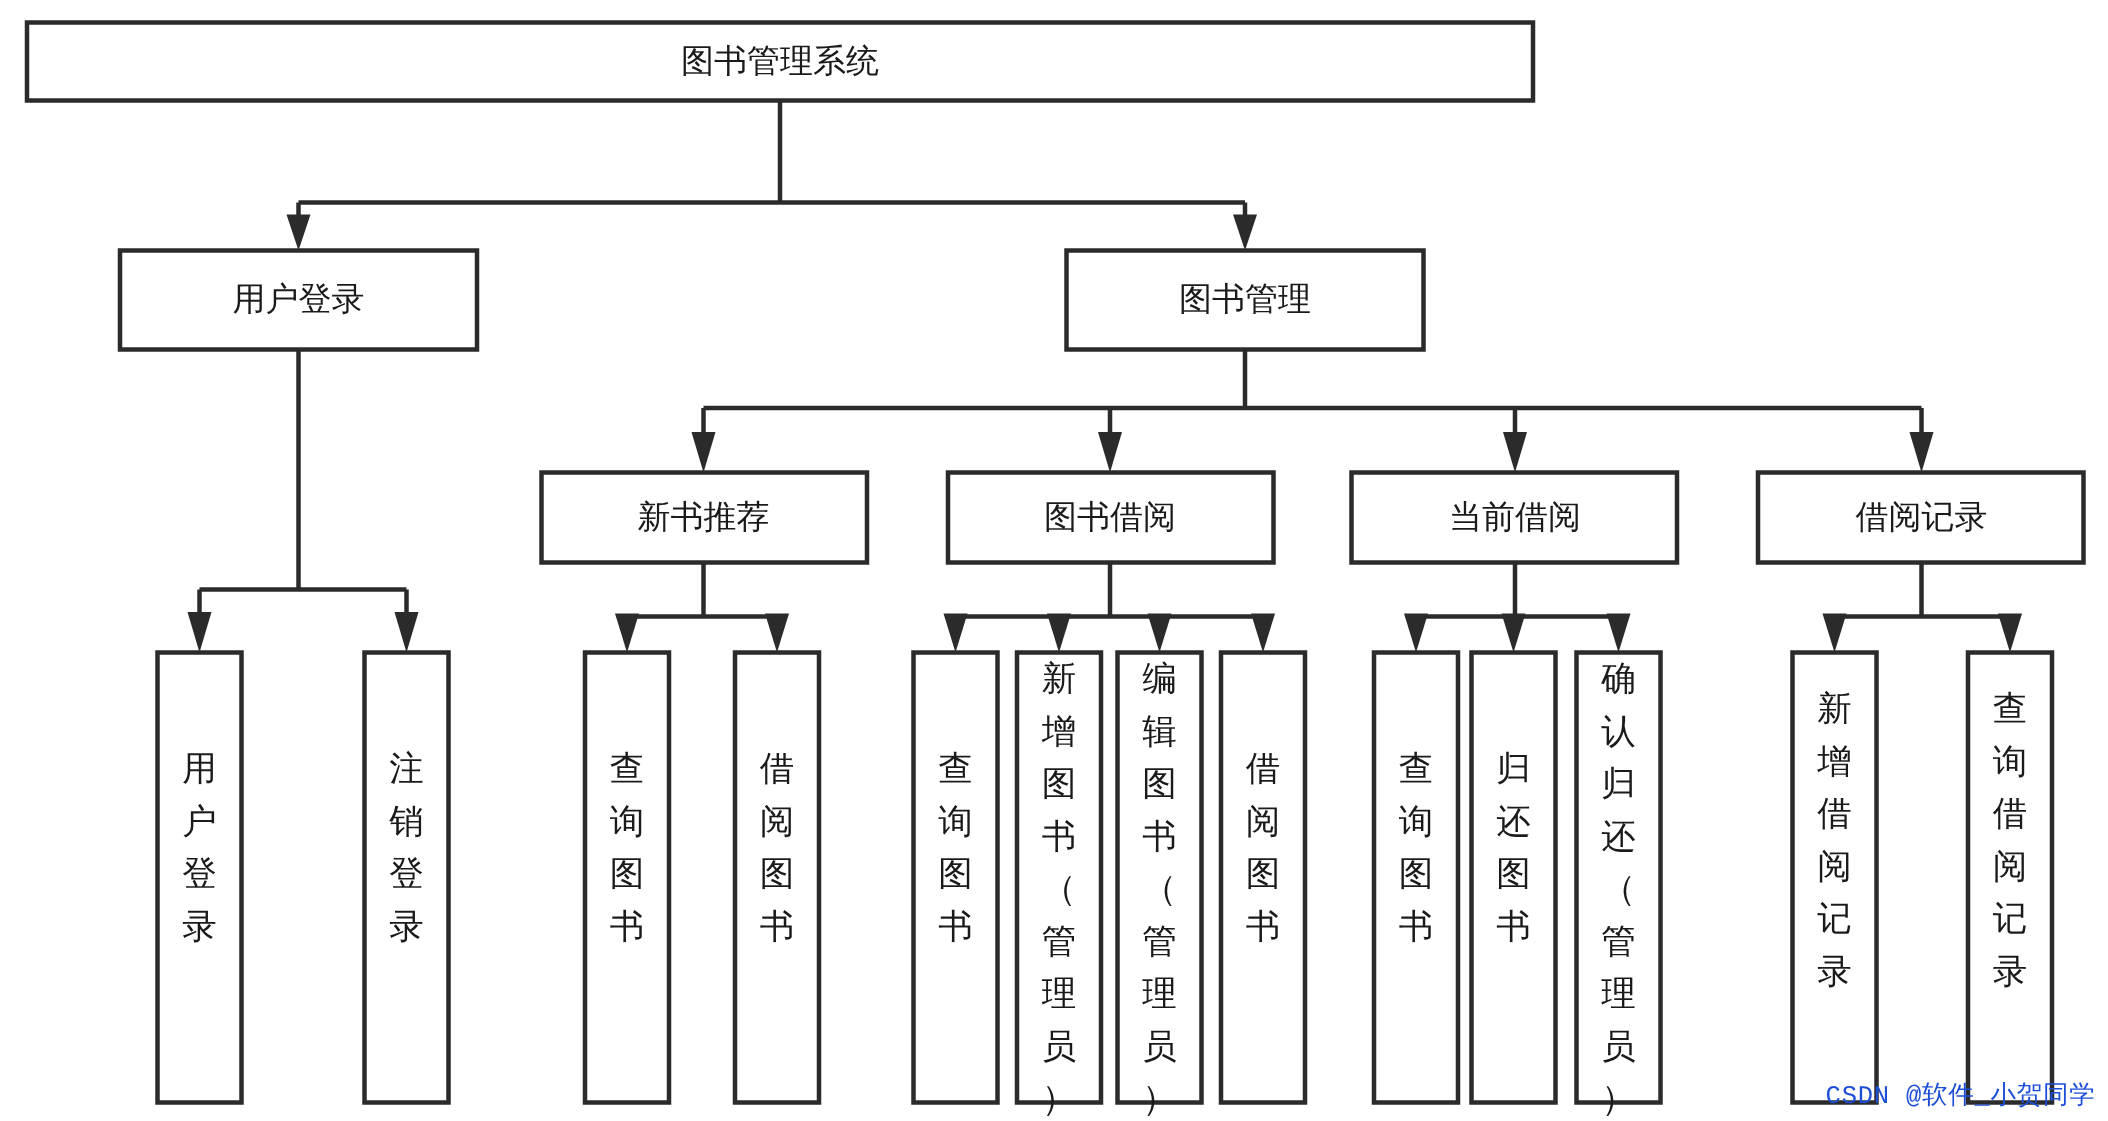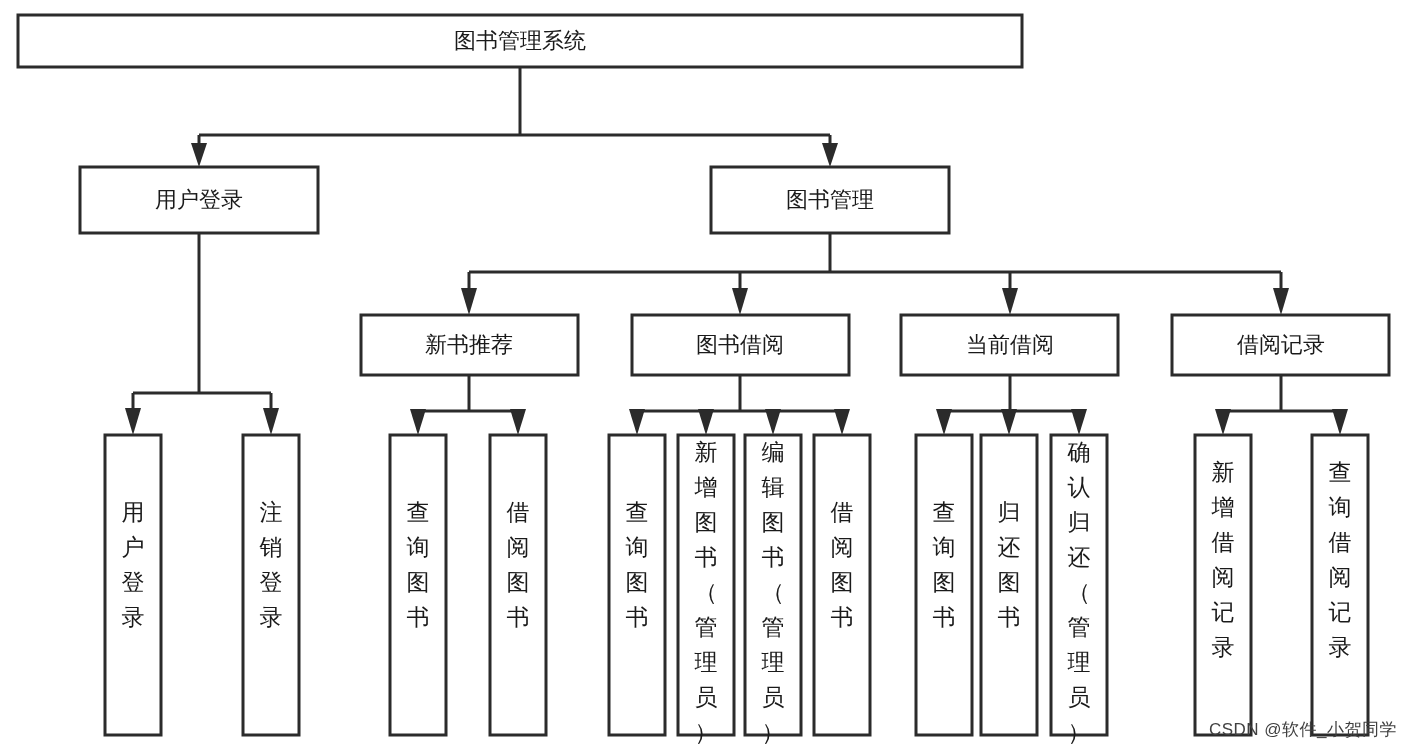--- a/index.html
+++ b/index.html
@@ -26,23 +26,23 @@
     font-size:23px;
     text-anchor:middle;
   }
   .edge{
     stroke:#2b2b2b;stroke-width:3;fill:none;
   }
   .arrow-head{fill:#2b2b2b;stroke:none;}
   .watermark{
     position:absolute;
     right:8px;bottom:6px;
-    font-family:Liberation Sans, sans-serif;
+    font-family:Liberation Mono, monospace;
     font-size:17px;
-    color:#404040;
+    color:#1d4ed8;
     white-space:nowrap;
     letter-spacing:0.5px;
     pointer-events:none;
   }
 </style>
 </head>
 <body>
 
 <svg id="diagram" viewBox="0 0 1405 747" xmlns="http://www.w3.org/2000/svg">
 

